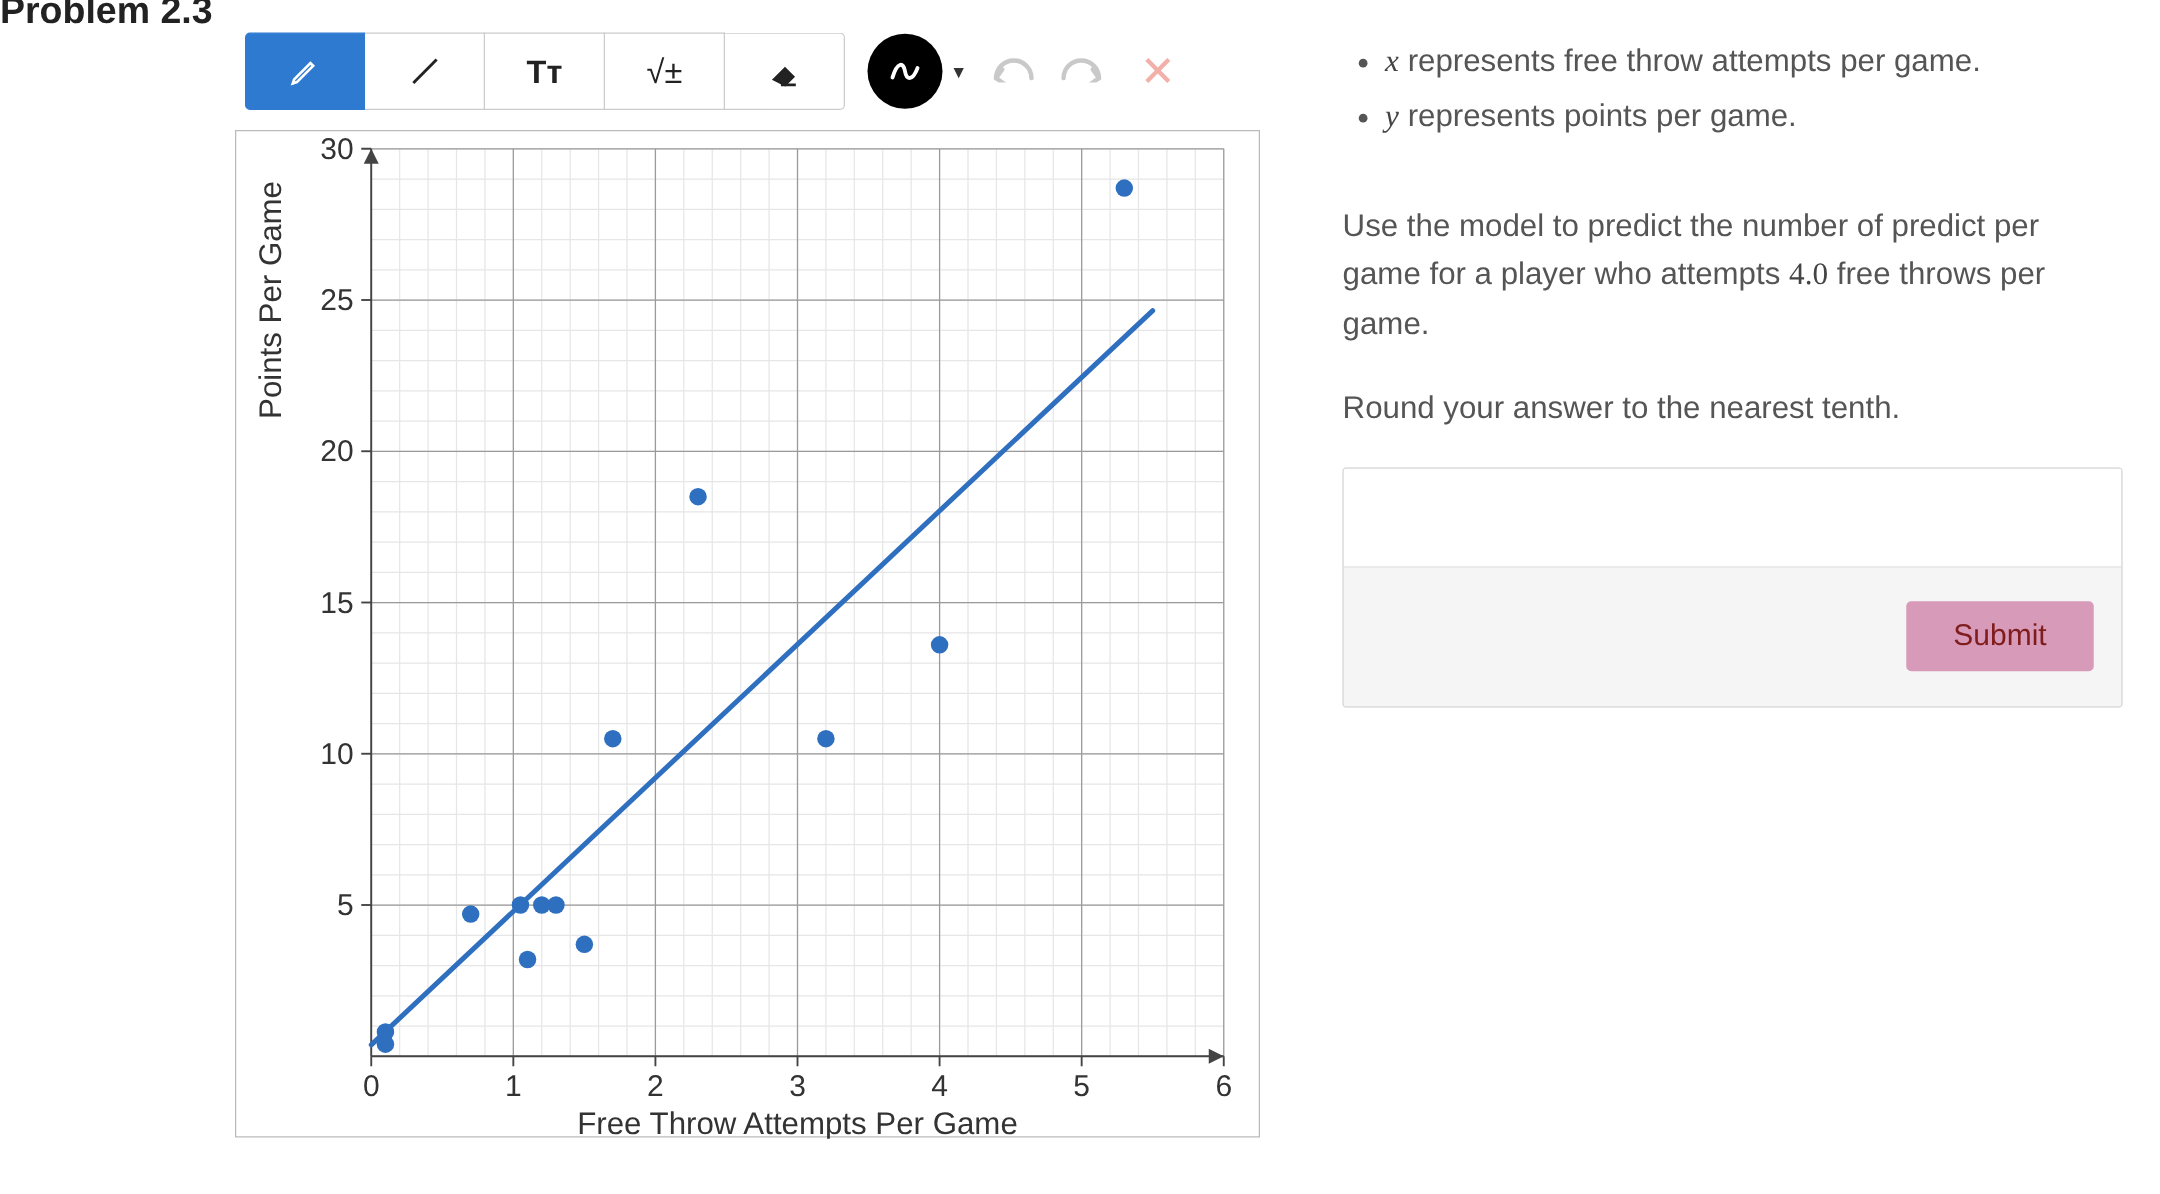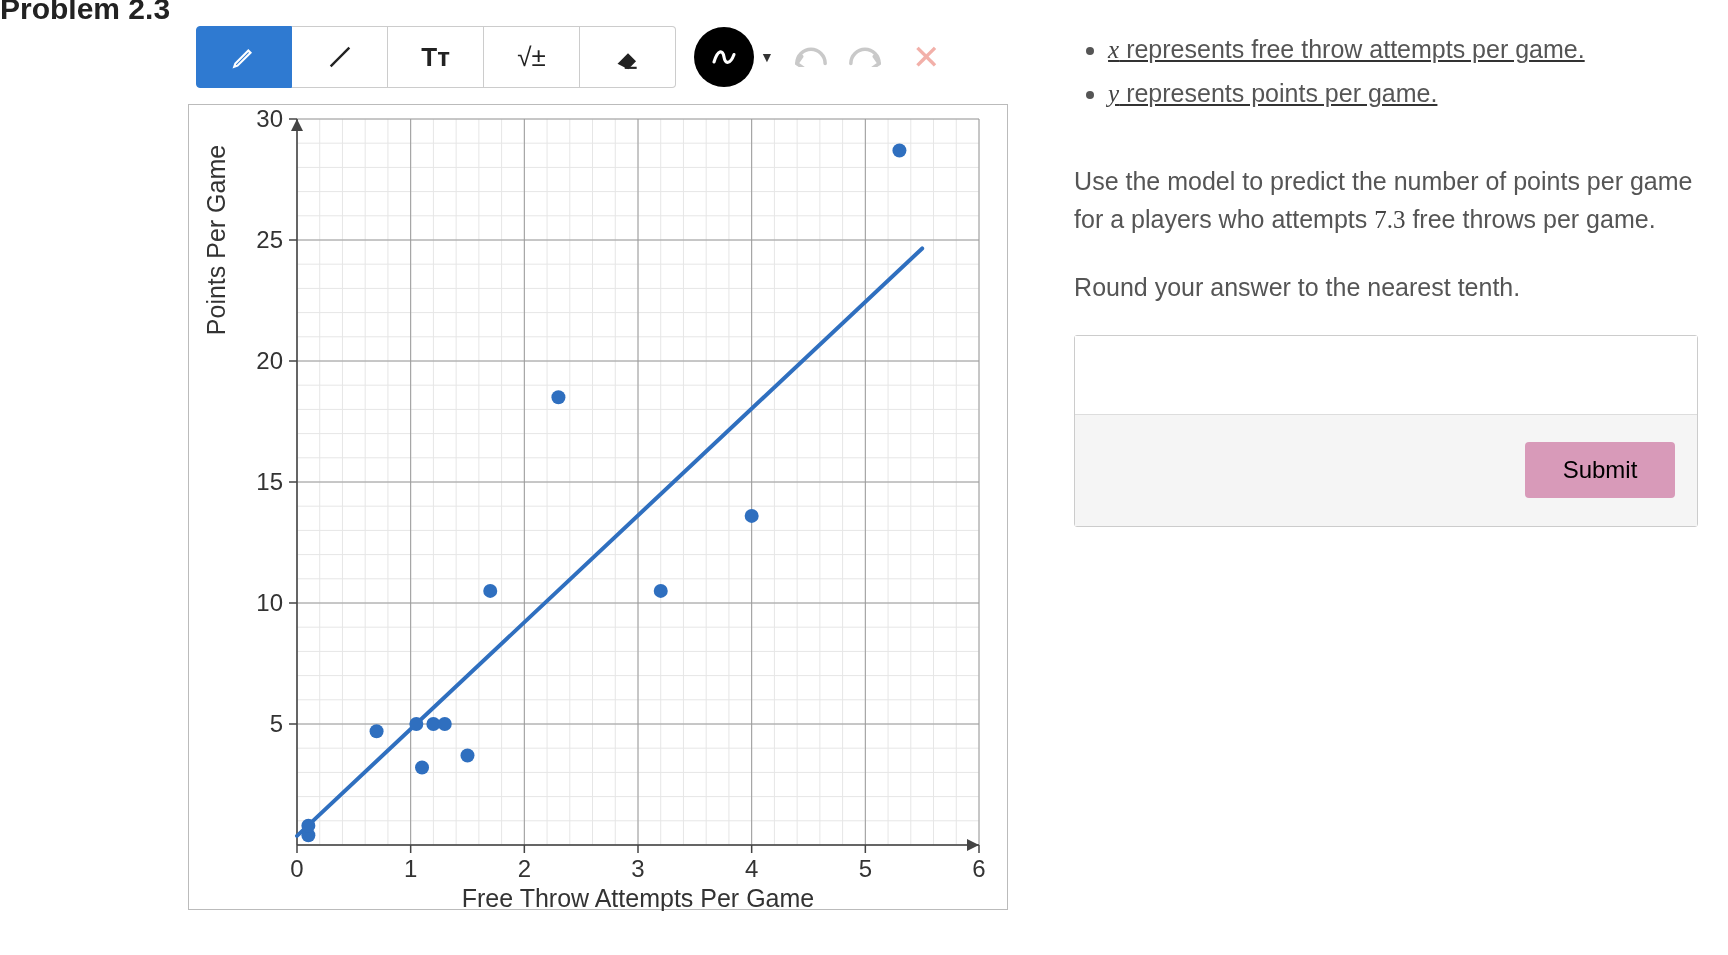--- a/index.html
+++ b/index.html
@@ -88,21 +88,21 @@
   }
   svg.chart { display:block; }
 
   
   .right p, .right li {
     font-size: 25px;
     line-height: 1.55;
     color:#555;
   }
   .right p { margin: 0 0 28px 0; }
-  .right ul { margin: 0 0 48px 0; padding-left: 34px; text-decoration: underline; }
+  .right ul { margin: 0 0 48px 0; padding-left: 34px; }
   .right li { margin-bottom: 4px; }
   .mathvar { font-family: "Times New Roman", serif; font-style: italic; color:#444;}
   .mathnum { font-family: "Times New Roman", serif; color:#444;}
 
   .answer-box {
     border:1px solid #ccc;
     border-radius:3px;
     margin-top: 12px;
   }
   .answer-input {
@@ -117,21 +117,21 @@
     background:#f5f5f5;
     border-top:1px solid #ddd;
     height:112px;
     display:flex;
     align-items:center;
     justify-content:flex-end;
     padding: 0 22px;
   }
   .submit {
     background:#d89ab9;
-    color:#000000;
+    color:#7f1d1d;
     border:none;
     border-radius:4px;
     width:150px;
     height:56px;
     font-size:24px;
     cursor:pointer;
   }
 </style>
 </head>
 <body>
@@ -316,21 +316,21 @@
 
     <div class="right">
 
 
       <ul>
         <li><span class="mathvar">x</span><span> represents free throw attempts per game.</span></li>
         <li><span class="mathvar">y</span><span> represents points per game.</span></li>
       </ul>
 
       <p>
-        <span>Use the model to predict the number of points per game for a players who attempts  </span><span class="mathnum">7.3</span><span>  free throws per game.</span>
+        <span>Use the model to predict the number of predict per game for a player who attempts  </span><span class="mathnum">4.0</span><span>  free throws per game.</span>
       </p>
 
       <p>Round your answer to the nearest tenth.</p>
 
       <div class="answer-box">
         <input class="answer-input" value="" style="">
         <div class="answer-footer">
           <button class="submit">Submit</button>
         </div>
       </div>

